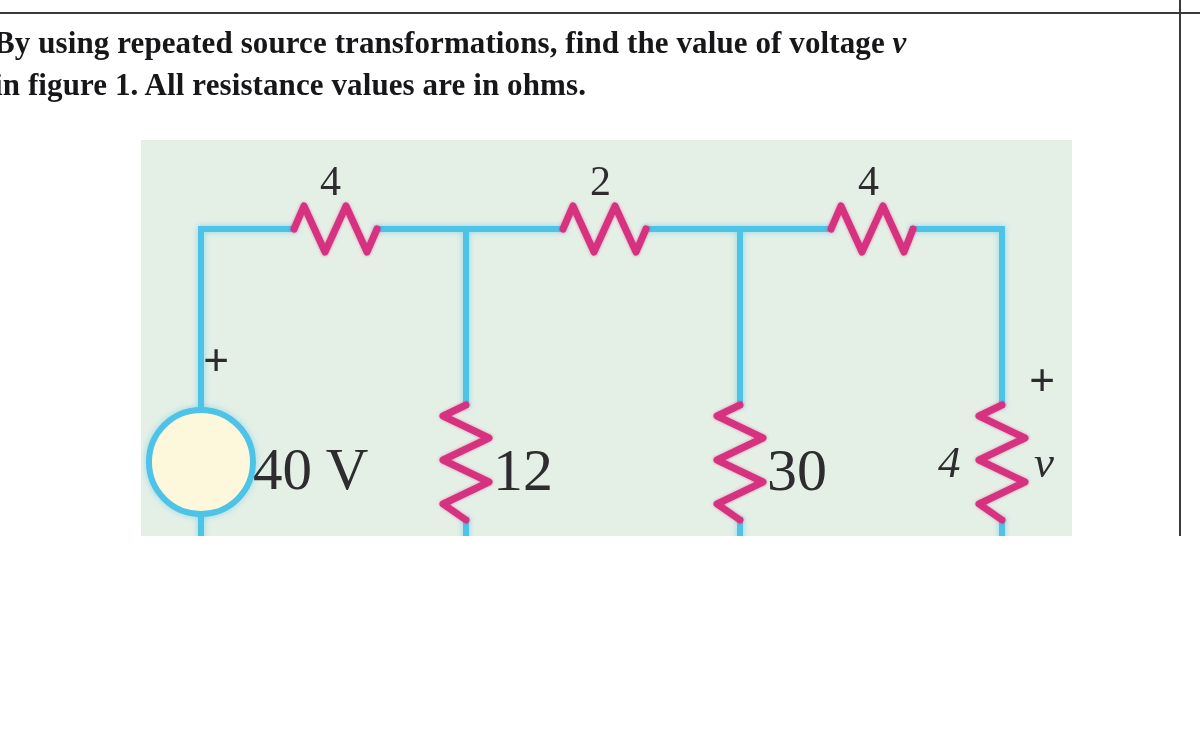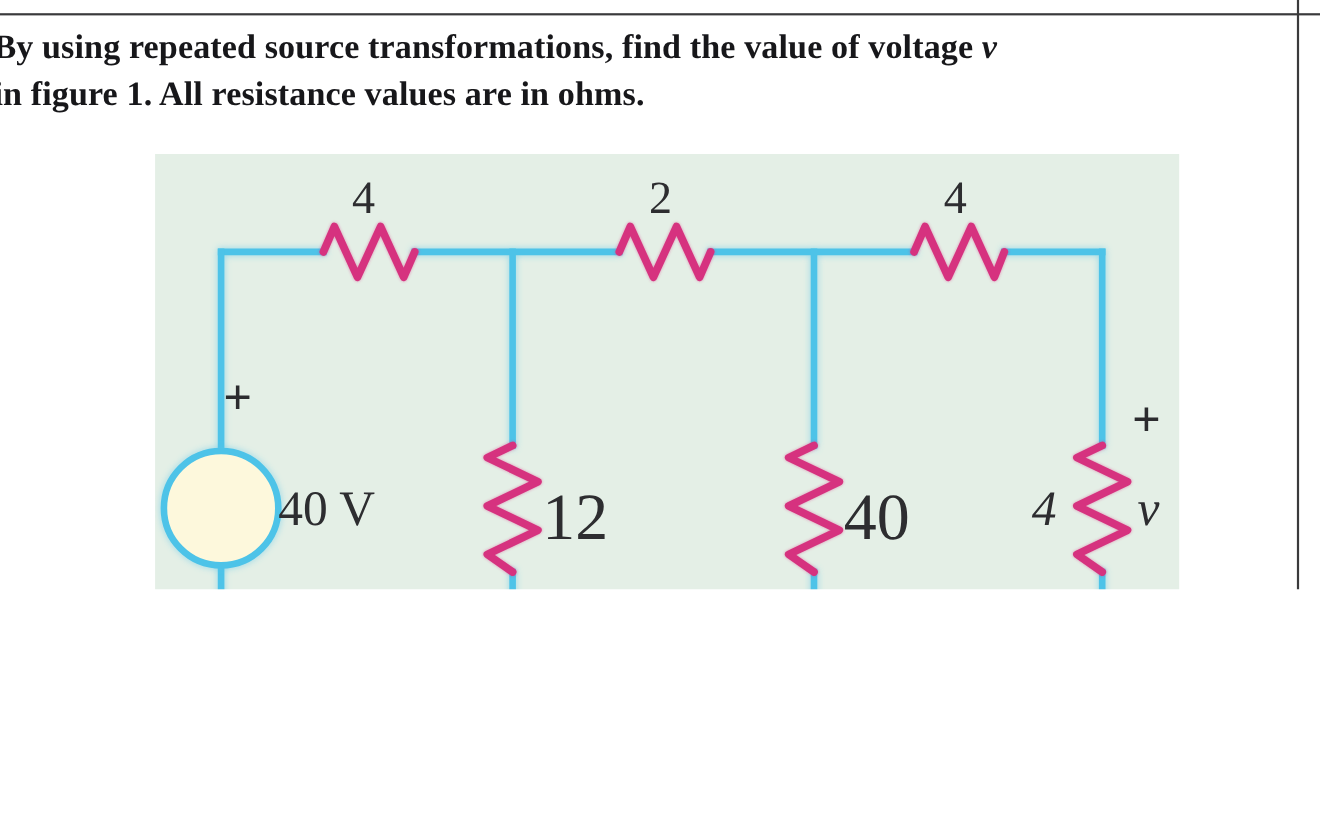--- a/index.html
+++ b/index.html
@@ -84,21 +84,21 @@
     white-space: nowrap;
     line-height: 1;
   }
   .lbl-num-top {
     font-size: 42px;
   }
   .lbl-num-side {
     font-size: 60px;
   }
   .lbl-src {
-    font-size: 45px;
+    font-size: 59px;
   }
   .lbl-sign {
     font-size: 46px;
     font-weight: bold;
     color: #2b2b2e;
   }
   .lbl-v {
     font-size: 45px;
     font-style: italic;
   }
@@ -206,21 +206,21 @@
 
     <div class="lbl lbl-num-top" style="left:179px; top:20px;">4</div>
     <div class="lbl lbl-num-top" style="left:449px; top:20px;">2</div>
     <div class="lbl lbl-num-top" style="left:717px; top:20px;">4</div>
 
     <div class="lbl lbl-sign" style="left:62px; top:198px;">+</div>
     <div class="lbl lbl-src" style="left:112px; top:300px;">40 V</div>
     <div class="lbl lbl-sign" style="left:63px; top:380px;">−</div>
 
     <div class="lbl lbl-num-side" style="left:352px; top:300px;">12</div>
-    <div class="lbl lbl-num-side" style="left:626px; top:300px;">40</div>
+    <div class="lbl lbl-num-side" style="left:626px; top:300px;">30</div>
     <div class="lbl lbl-4italic" style="left:797px; top:300px;">4</div>
 
     <div class="lbl lbl-sign" style="left:888px; top:218px;">+</div>
     <div class="lbl lbl-v" style="left:893px; top:300px;">v</div>
     <div class="lbl lbl-sign" style="left:889px; top:382px;">−</div>
 
   </div>
 
   <div class="caption-crop">Fig. 1</div>
 

